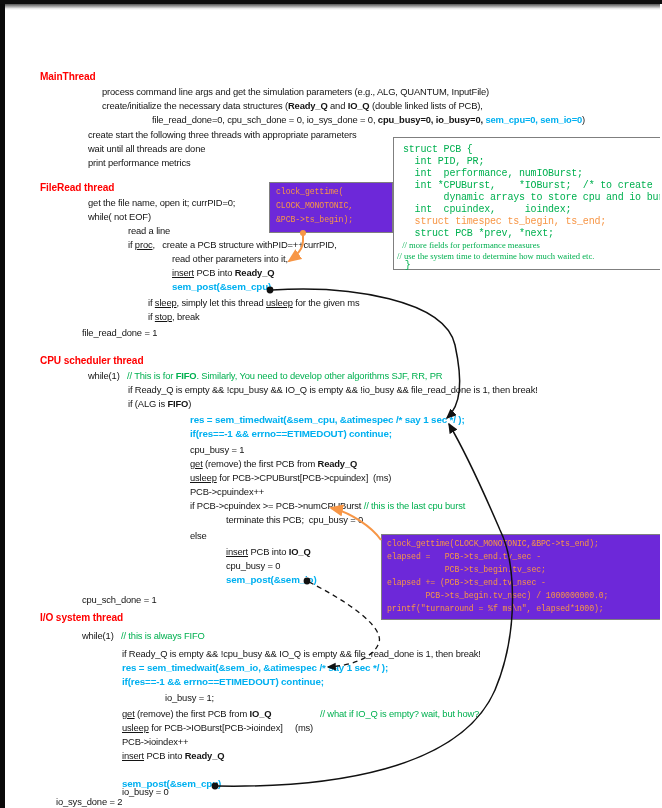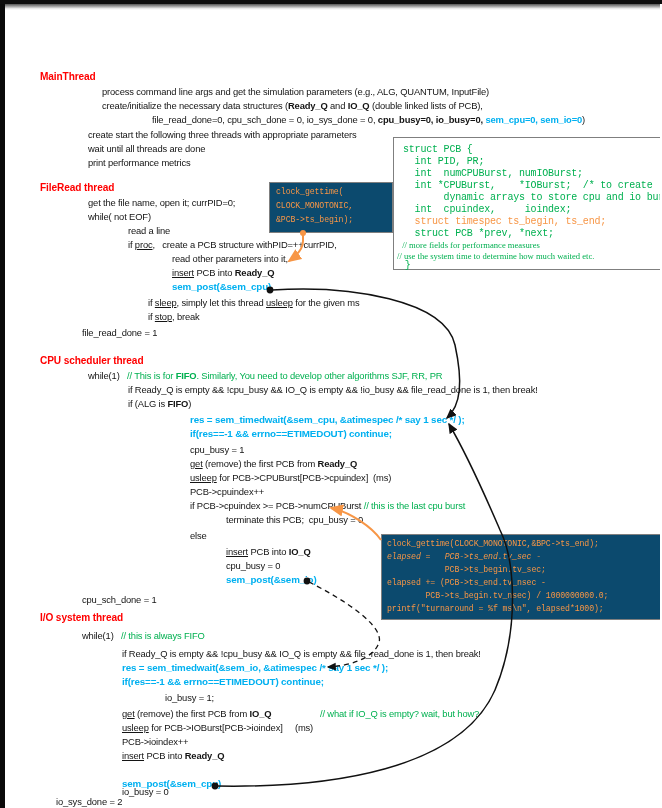--- a/index.html
+++ b/index.html
@@ -50,21 +50,21 @@
   }
   .ln b{font-weight:bold;}
   .ln u{text-decoration:underline;}
   .cy{color:#00b0f0;font-weight:bold;}
   .gr-n{color:#00b050;}
 
   
   .codebox{
     position:absolute;
     border:1px solid #7f7f7f;
-    background:#0c4a6e;
+    background:#6d28d9;
     font-family:"Liberation Mono", monospace;
     color:#f79646;
     box-sizing:border-box;
   }
   .codebox .cl{
     position:absolute;white-space:pre;font-size:8.2px;letter-spacing:-0.1px;
   }
   .pcbbox{
     position:absolute;left:393px;top:137px;width:276px;height:133px;
     border:1px solid #7f7f7f;background:#fff;box-sizing:border-box;
@@ -96,21 +96,21 @@
 
     <div class="ln" style="left:152px;top:114px;">file_read_done=0, cpu_sch_done = 0,  io_sys_done = 0, <b>cpu_busy=0, io_busy=0,</b> <span class="cy">sem_cpu=0, sem_io=0</span>)</div>
 
     <div class="ln" style="left:88px;top:129px;">create start the following three threads with appropriate parameters</div>
     <div class="ln" style="left:88px;top:143px;">wait until all threads are done</div>
     <div class="ln" style="left:88px;top:157px;">print performance metrics</div>
 
     <div class="pcbbox">
       <div class="cl" style="left:9px;top:6px;">struct PCB {</div>
       <div class="cl" style="left:9px;top:18px;">  int PID, PR;</div>
-      <div class="cl" style="left:9px;top:30px;">  int  numCPUBurst, numIOBurst;</div>
+      <div class="cl" style="left:9px;top:30px;">  int  performance, numIOBurst;</div>
       <div class="cl" style="left:9px;top:42px;">  int *CPUBurst,    *IOBurst;  /* to create</div>
       <div class="cl" style="left:9px;top:54px;">       dynamic arrays to store cpu and io burst times */</div>
       <div class="cl" style="left:9px;top:66px;">  int  cpuindex,     ioindex;</div>
       <div class="cl orange" style="left:9px;top:78px;">  struct timespec ts_begin, ts_end;</div>
       <div class="cl" style="left:9px;top:90px;">  struct PCB *prev, *next;</div>
       <div class="cl cmt" style="left:6px;top:102px;"> // more fields for performance measures</div>
       <div class="cl cmt" style="left:3px;top:113px;">// use the system time to determine how much waited etc.</div>
       <div class="cl" style="left:5px;top:122px;"> }</div>
     </div>
 
@@ -147,21 +147,21 @@
     <div class="ln" style="left:190px;top:500px;">if PCB-&gt;cpuindex &gt;= PCB-&gt;numCPUBurst <span class="gr-n">// this is the last cpu burst</span></div>
     <div class="ln" style="left:226px;top:514px;">terminate this PCB;&nbsp; cpu_busy = 0</div>
     <div class="ln" style="left:190px;top:530px;">else</div>
     <div class="ln" style="left:226px;top:546px;"><u>insert</u> PCB into <b>IO_Q</b></div>
     <div class="ln" style="left:226px;top:560px;">cpu_busy = 0</div>
     <div class="ln cy" style="left:226px;top:574px;font-size:9.8px;">sem_post(&amp;sem_io)</div>
     <div class="ln" style="left:82px;top:594px;">cpu_sch_done = 1</div>
 
     <div class="codebox" style="left:381px;top:534px;width:281px;height:86px;">
       <div class="cl" style="left:5px;top:4px;">clock_gettime(CLOCK_MONOTONIC,&amp;BPC-&gt;ts_end);</div>
-      <div class="cl" style="left:5px;top:17px;font-style:italic;">elapsed =   PCB-&gt;ts_end.tv_sec -</div>
+      <div class="cl" style="left:5px;top:17px;">elapsed =   PCB-&gt;ts_end.tv_sec -</div>
       <div class="cl" style="left:5px;top:30px;">            PCB-&gt;ts_begin.tv_sec;</div>
       <div class="cl" style="left:5px;top:43px;">elapsed += (PCB-&gt;ts_end.tv_nsec -</div>
       <div class="cl" style="left:5px;top:56px;">        PCB-&gt;ts_begin.tv_nsec) / 1000000000.0;</div>
       <div class="cl" style="left:5px;top:69px;">printf("turnaround = %f ms\n", elapsed*1000);</div>
     </div>
 
     <div class="thead" style="left:40px;top:612px;">I/O system thread</div>
 
     <div class="ln" style="left:82px;top:630px;">while(1)&nbsp;&nbsp; <span class="gr-n">// this is always FIFO</span></div>
     <div class="ln" style="left:122px;top:648px;">if Ready_Q is empty &amp;&amp; !cpu_busy &amp;&amp; IO_Q is empty &amp;&amp; file_read_done is 1, then break!</div>

